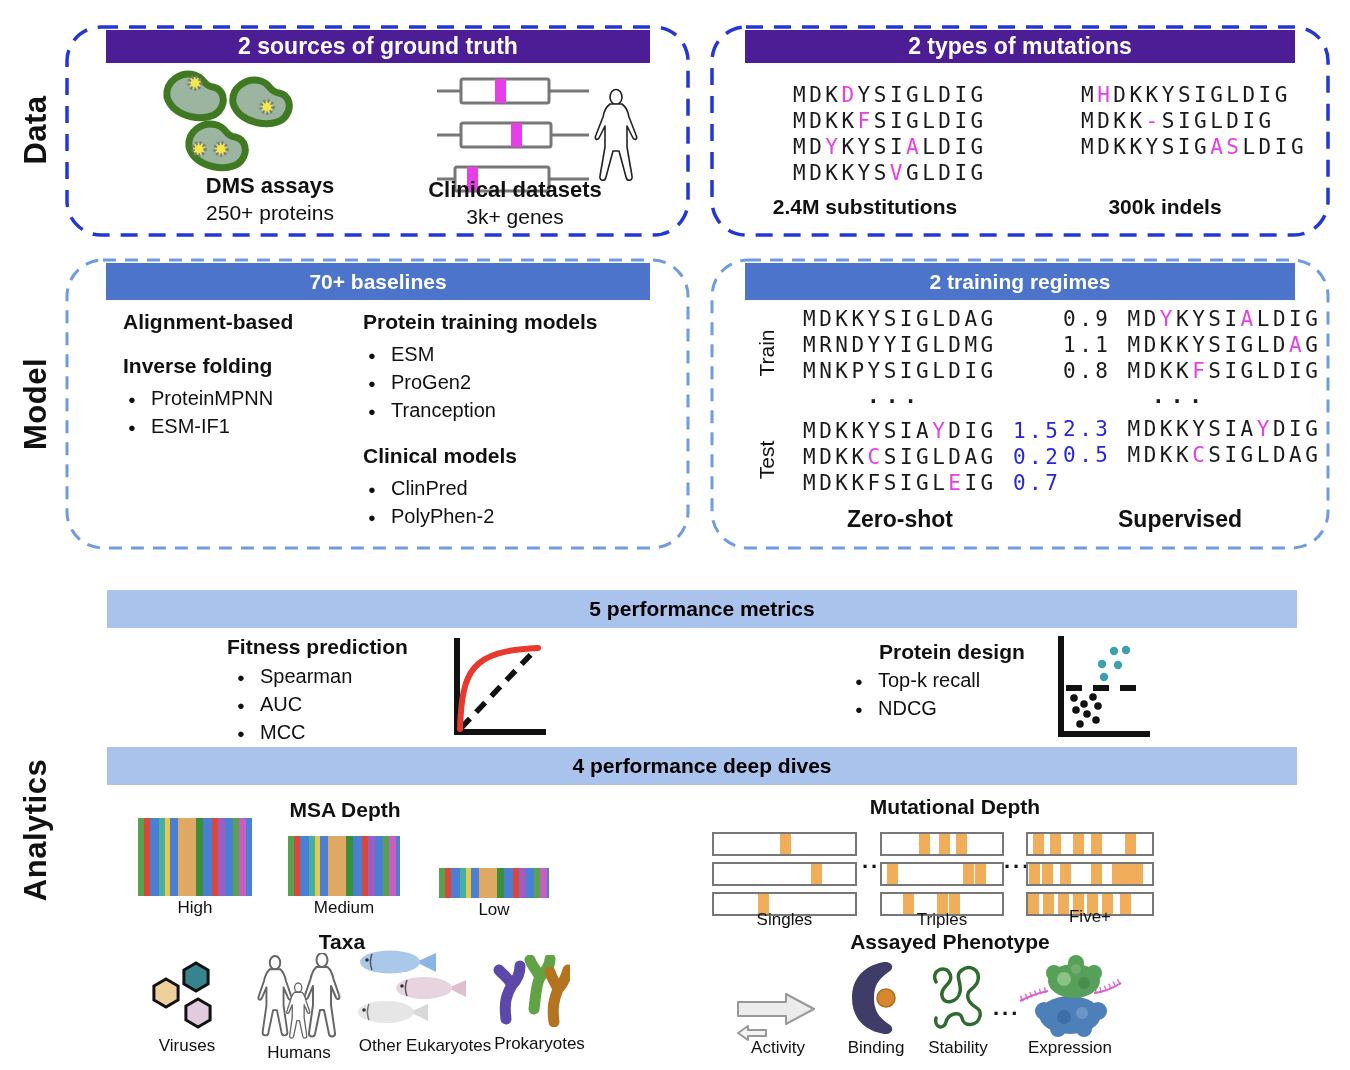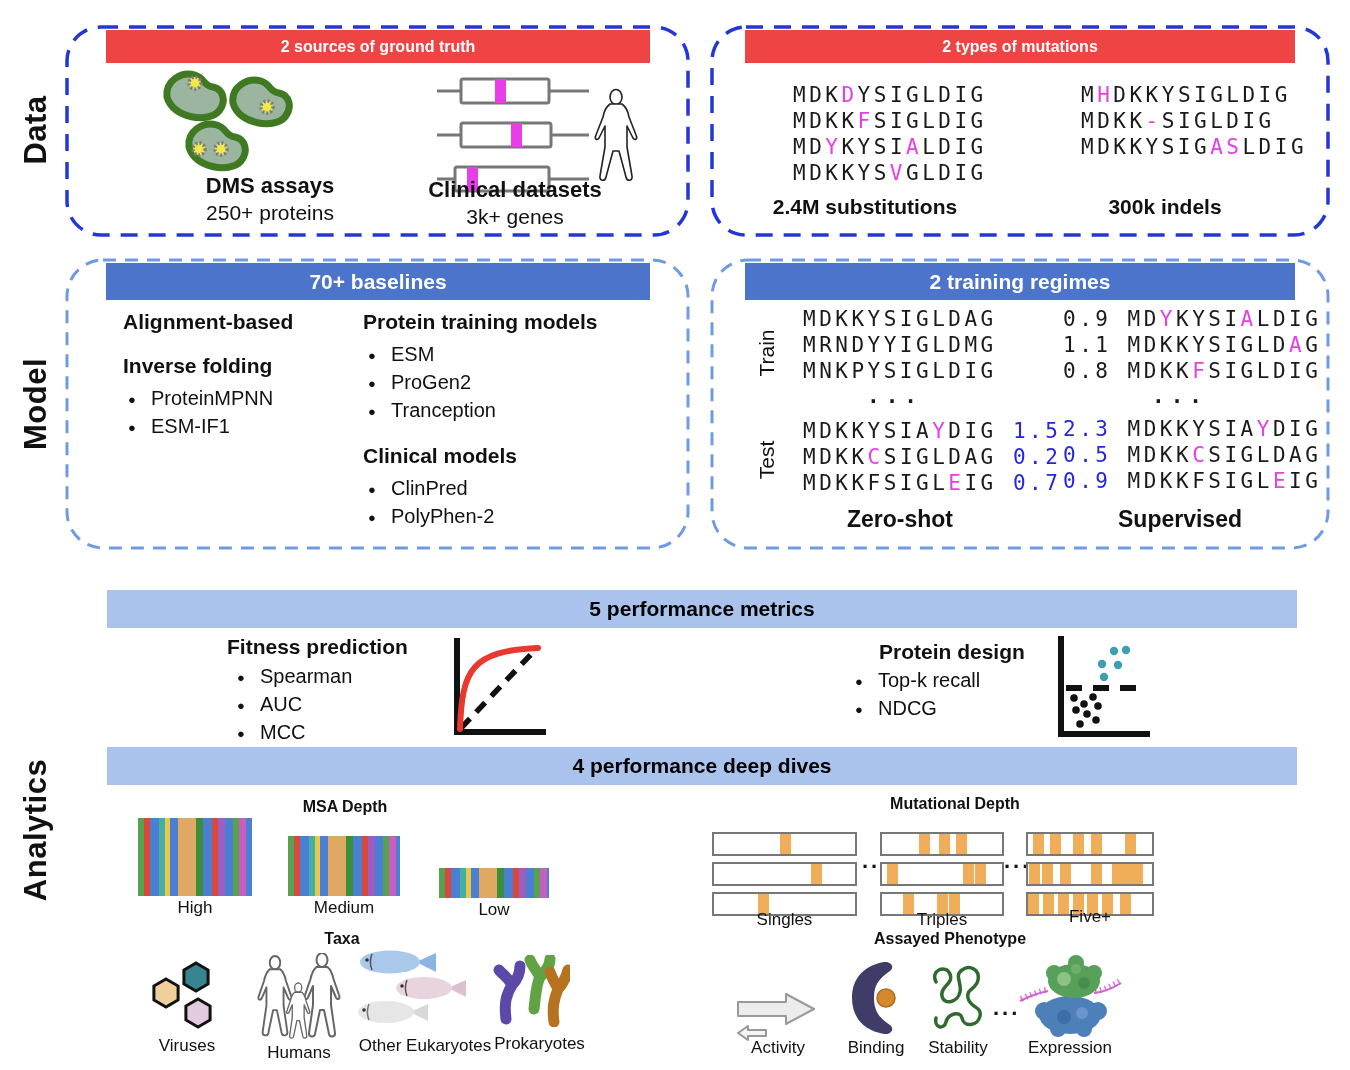--- a/index.html
+++ b/index.html
@@ -3,39 +3,39 @@
 <meta charset="utf-8">
 <style>
   html,body{margin:0;padding:0;background:#fff;font-family:"Liberation Sans",sans-serif;color:#111;}
   #fig{position:relative;width:1350px;height:1070px;background:#fff;overflow:hidden;}
   .side{position:absolute;left:36px;transform:translate(-50%,-50%) rotate(-90deg);
         font-weight:bold;font-size:31px;white-space:nowrap;letter-spacing:.5px;}
   .box{position:absolute;}
   .dash{position:absolute;left:0;top:0;width:100%;height:100%;}
   .banner{position:absolute;display:flex;align-items:center;justify-content:center;
           font-weight:bold;color:#fff;}
-  .b1{background:#ef4444;font-size:16px;}
+  .b1{background:#4c1d95;font-size:23px;}
   .b2{background:#4c74cb;font-size:21px;}
   .lbanner{position:absolute;background:#a9c3ec;color:#000;display:flex;align-items:center;
            justify-content:center;font-weight:bold;font-size:21px;}
   .t-bold{position:absolute;font-weight:bold;font-size:22px;text-align:center;}
   .t-reg{position:absolute;font-size:21px;text-align:center;}
   .seqcol{position:absolute;line-height:26px;margin-left:8px;}
   .seqrow{font-family:"DejaVu Sans Mono",monospace;font-size:21px;letter-spacing:3.5px;white-space:pre;color:#1a1a1a;}
   .seqrow.center{text-align:center;letter-spacing:6px;font-weight:bold;}
   .sq-k{color:#1a1a1a;} .sq-m{color:#e83ee8;} .sq-b{color:#2626dc;}
   .bl-col{position:absolute;}
   .bl-title{font-weight:bold;font-size:21px;margin-bottom:6px;}
   .blist{list-style:none;margin:0;padding:0;font-size:20px;line-height:28px;}
   .blist li{position:relative;padding-left:28px;}
   .blist li::before{content:"●";position:absolute;left:5px;top:2px;font-size:13px;}
   .mt{margin-top:20px;}
   .rot{position:absolute;transform:translate(-50%,-50%) rotate(-90deg);font-size:21px;white-space:nowrap;}
   .collabel{position:absolute;font-weight:bold;font-size:23px;text-align:center;}
-  .dd-title{position:absolute;font-weight:bold;font-size:16px;text-align:center;}
+  .dd-title{position:absolute;font-weight:bold;font-size:21px;text-align:center;}
   .small-label{position:absolute;font-size:17px;text-align:center;}
   .msa{position:absolute;display:flex;overflow:hidden;}
   .msa > div{height:100%;}
   .mutgroup{position:absolute;}
   .mutbar{position:relative;height:20px;border:2px solid #777;background:#fff;margin-bottom:6px;}
   .mutmark{position:absolute;top:0;bottom:0;width:11px;background:#f0ad5a;}
   .dots{position:absolute;font-weight:bold;font-size:22px;letter-spacing:3px;}
 </style>
 </head>
 <body>
@@ -163,21 +163,20 @@
 
     <div class="seqcol" style="left:345px;top:48px">
       <div class="seqrow"><span class="sq-k">0.9 MD</span><span class="sq-m">Y</span><span class="sq-k">KYSI</span><span class="sq-m">A</span><span class="sq-k">LDIG</span></div>
       <div class="seqrow"><span class="sq-k">1.1 MDKKYSIGLD</span><span class="sq-m">A</span><span class="sq-k">G</span></div>
       <div class="seqrow"><span class="sq-k">0.8 MDKK</span><span class="sq-m">F</span><span class="sq-k">SIGLDIG</span></div>
     </div>
     <div class="seqrow center" style="position:absolute;left:345px;top:126px;width:250px">...</div>
     <div class="seqcol" style="left:345px;top:158px">
       <div class="seqrow"><span class="sq-b">2.3</span><span class="sq-k"> MDKKYSIA</span><span class="sq-m">Y</span><span class="sq-k">DIG</span></div>
       <div class="seqrow"><span class="sq-b">0.5</span><span class="sq-k"> MDKK</span><span class="sq-m">C</span><span class="sq-k">SIGLDAG</span></div>
-      <div class="seqrow"><span class="sq-b">0.9</span><span class="sq-k"> MDKKFSIGL</span><span class="sq-m">E</span><span class="sq-k">IG</span></div>
     </div>
 
     <div class="collabel" style="left:85px;top:248px;width:210px">Zero-shot</div>
     <div class="collabel" style="left:345px;top:248px;width:250px">Supervised</div>
   </div>
 
   <div class="lbanner" style="left:107px;top:590px;width:1190px;height:38px">5 performance metrics</div>
 
   <div class="bl-title" style="position:absolute;left:227px;top:635px;font-size:21px">Fitness prediction</div>
   <ul class="blist" style="position:absolute;left:232px;top:662px">

